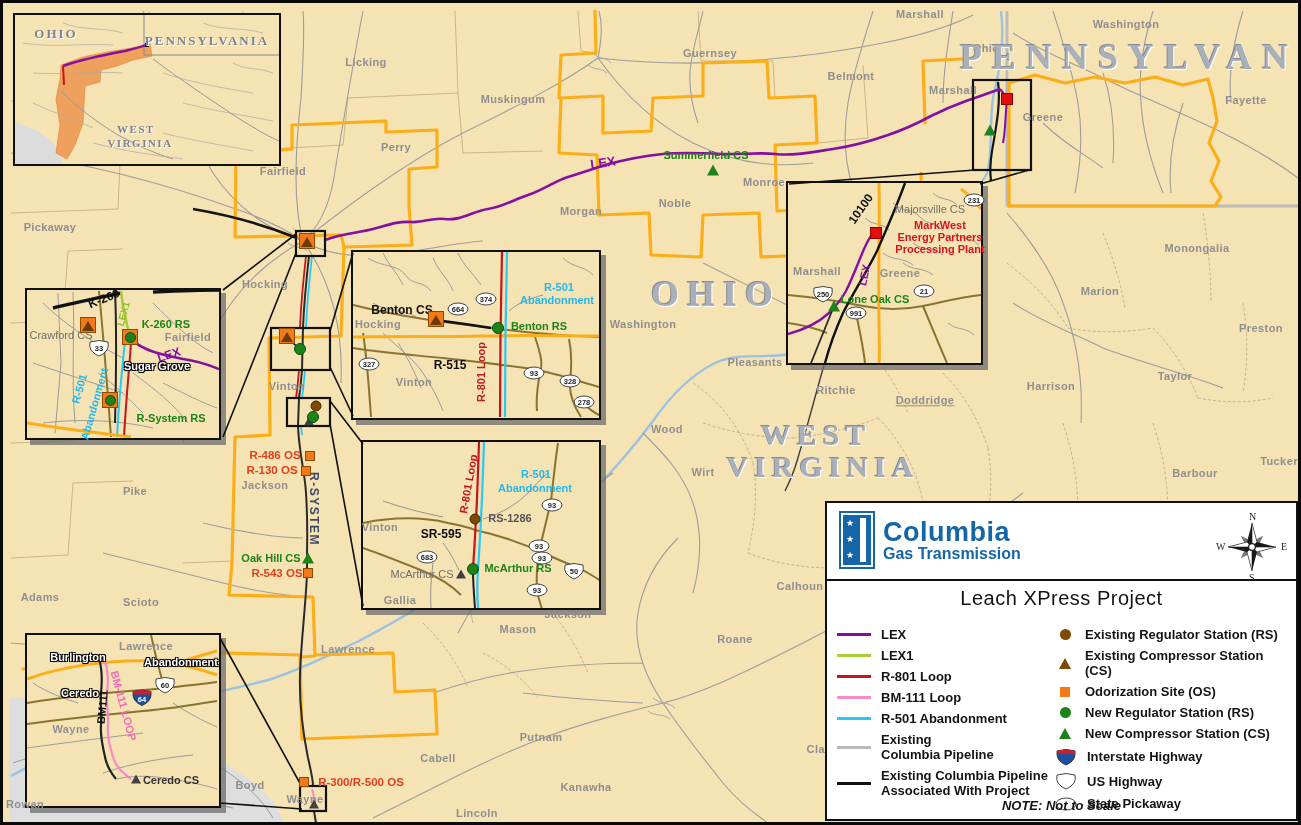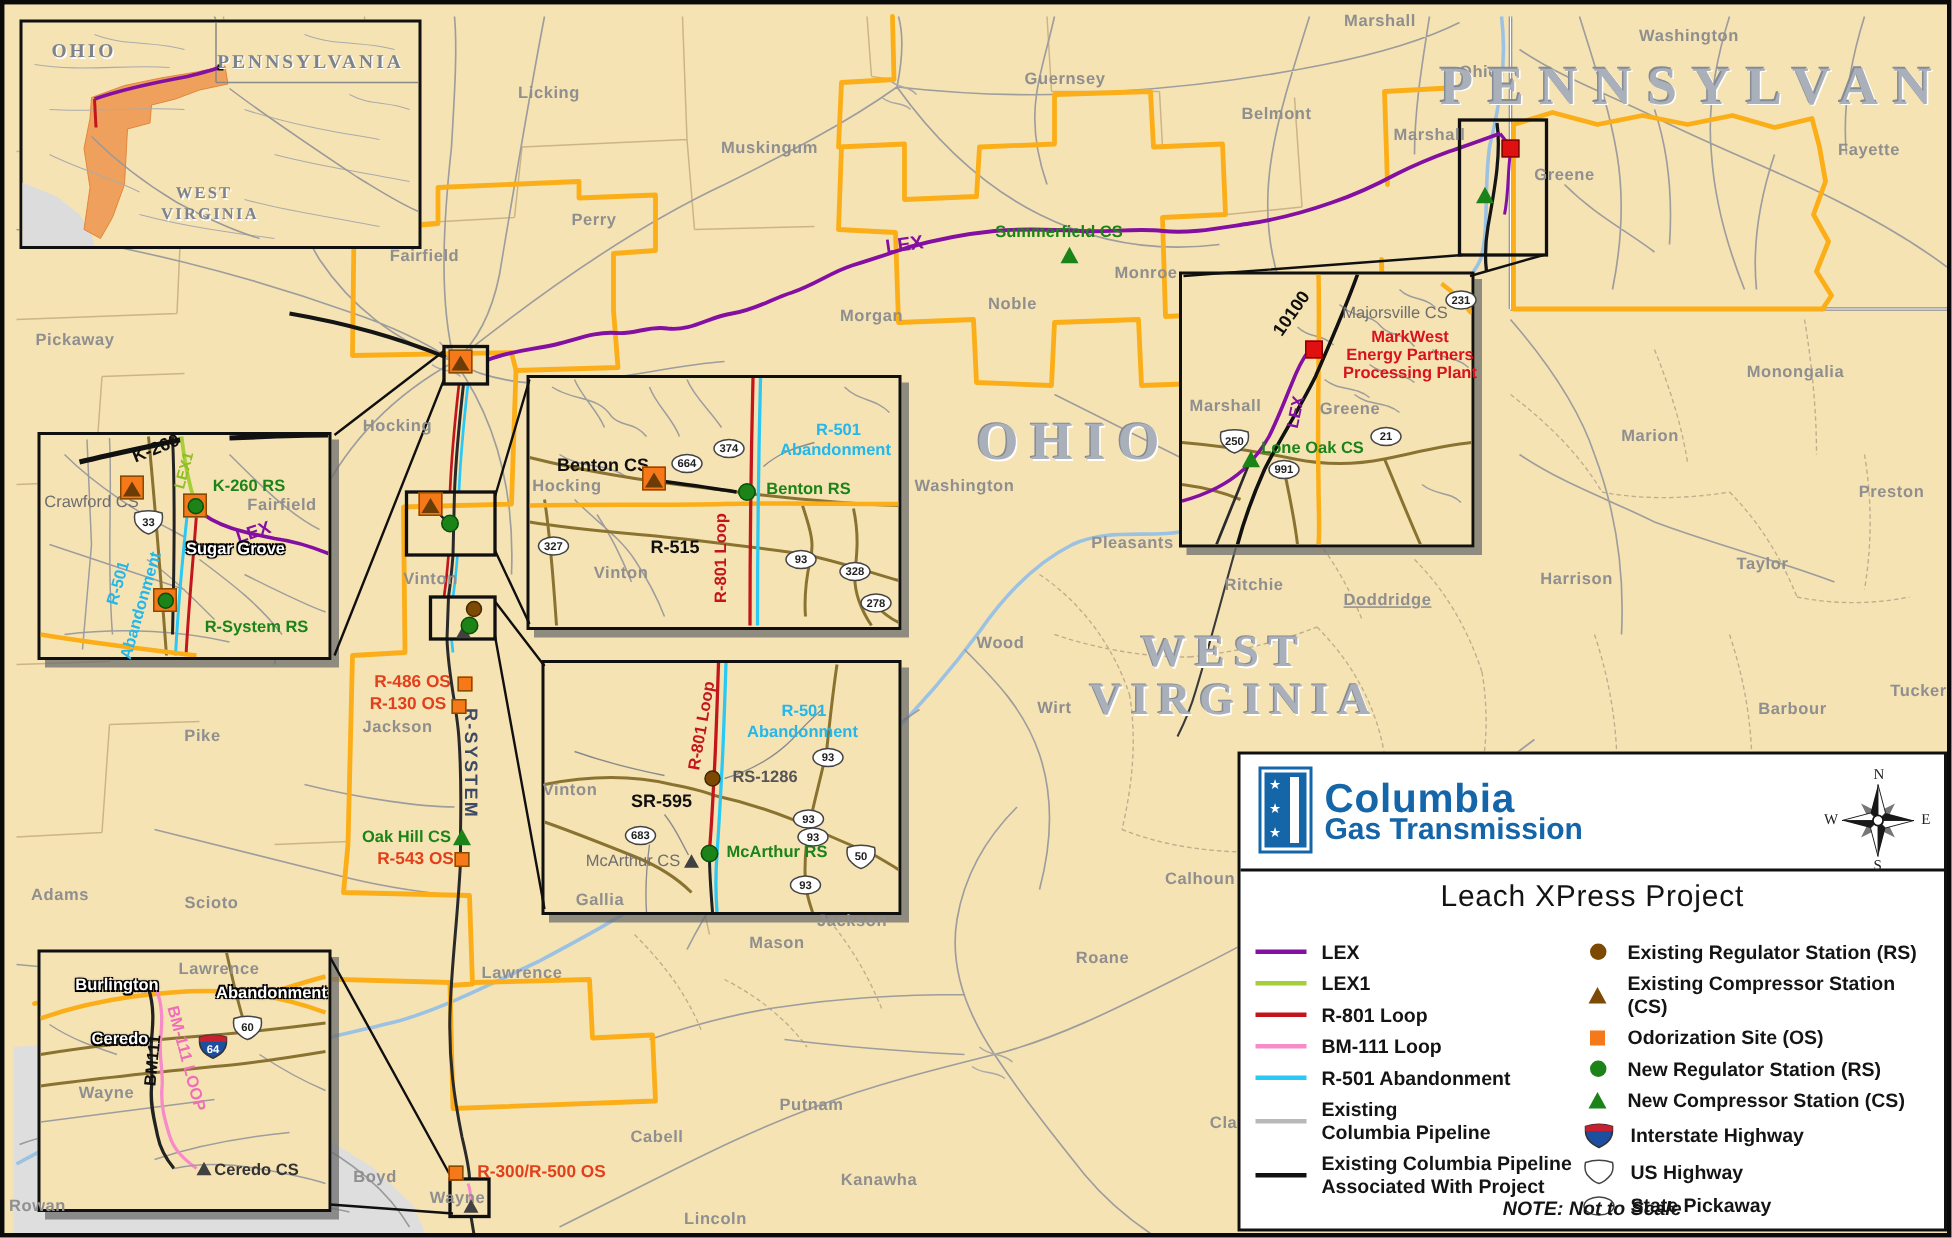--- a/index.html
+++ b/index.html
@@ -64,21 +64,21 @@
   
   #legend{position:absolute;left:822px;top:498px;width:473px;height:320px;background:#fff;
           border:2.5px solid #101010;box-sizing:border-box;z-index:6;}
   #lg-divider{position:absolute;left:0;right:0;top:76px;border-top:2.5px solid #101010;}
   #lg-logo{position:absolute;left:12px;top:8px;display:flex;align-items:center;gap:8px;}
   #logo-mark{width:36px;height:58px;border:2px solid #1565A9;background:#fff;padding:2px;box-sizing:border-box;}
   #logo-mark .inner{position:relative;width:100%;height:100%;background:#1565A9;}
   #logo-mark .star{position:absolute;left:3px;color:#fff;font-size:9px;line-height:9px;}
   #logo-mark .bar{position:absolute;right:5px;top:3px;bottom:3px;width:6px;background:#fff;}
   #brand-name{color:#1565A9;font-size:27px;font-weight:700;line-height:26px;letter-spacing:.5px;}
-  #brand-sub{color:#1565A9;font-size:20px;font-weight:700;line-height:17px;}
+  #brand-sub{color:#1565A9;font-size:16px;font-weight:700;line-height:17px;}
   #lg-title{position:absolute;left:0;right:0;top:84px;text-align:center;font-size:20px;color:#141414;
             font-weight:400;letter-spacing:.5px;}
   #lg-cols{position:absolute;left:10px;right:6px;top:124px;display:flex;}
   #legend-lines{width:218px;}
   #legend-points{flex:1;}
   .lg-row{display:flex;align-items:center;gap:10px;margin-bottom:6px;min-height:15px;}
   .lg-swatch{flex:0 0 34px;height:3px;}
   .lg-label{font-size:13px;font-weight:700;color:#141414;line-height:15px;white-space:pre-line;}
   .lg-symcell{flex:0 0 20px;display:flex;justify-content:center;}
   #lg-note{position:absolute;left:0;right:0;bottom:6px;text-align:center;font-size:13px;font-weight:700;

